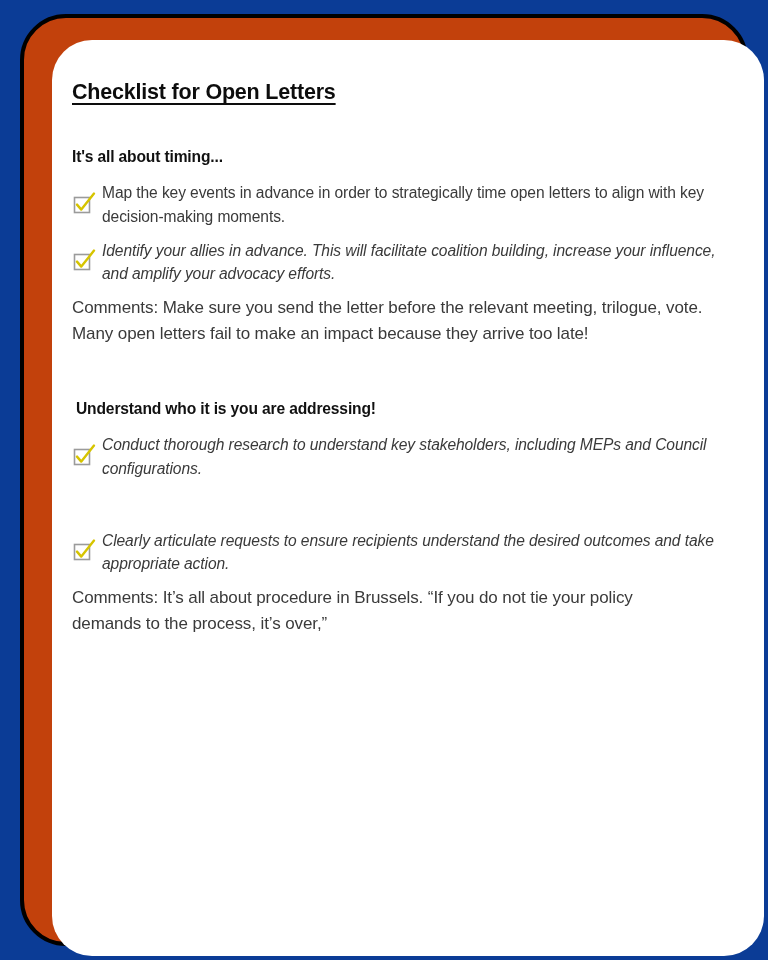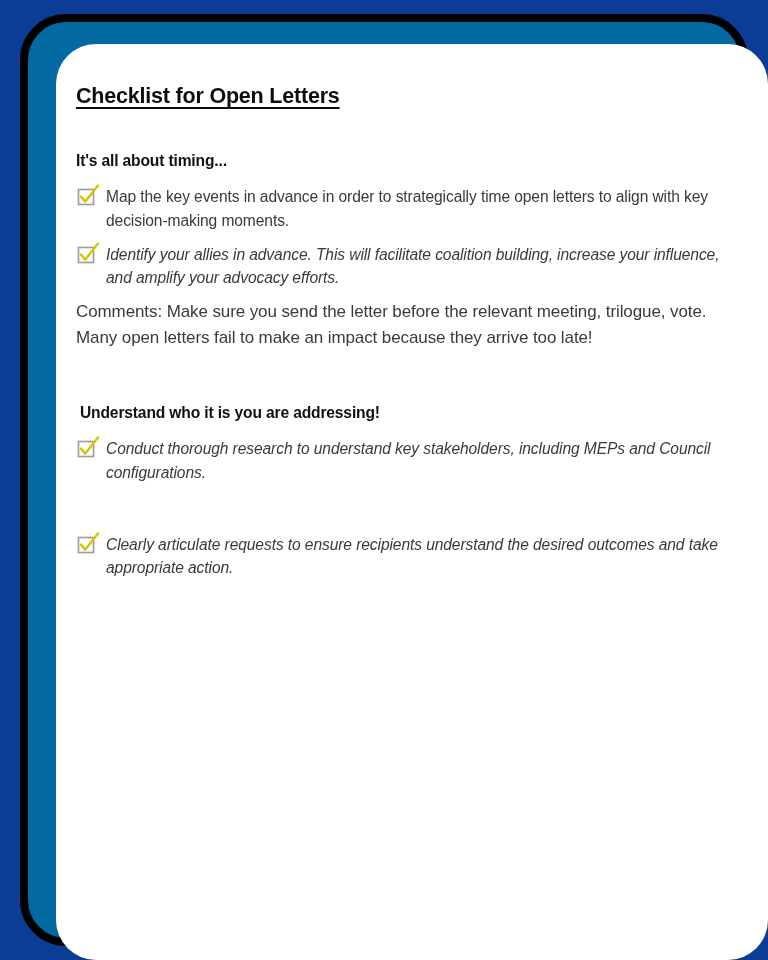--- a/index.html
+++ b/index.html
@@ -22,23 +22,23 @@
     background: #0B3C96;
     box-sizing: border-box;
   }
   .yellow-ring {
     position: absolute;
     left: 20px;
     top: 14px;
     width: 728px;
     height: 932px;
     box-sizing: border-box;
-    border: 8px solid #000000;
+    border: 4px solid #000000;
     border-radius: 46px;
-    background: #0369a1;
+    background: #c2410c;
   }
   .card {
     position: absolute;
     left: 28px;
     top: 22px;
     width: 712px;
     height: 916px;
     box-sizing: border-box;
     background: #FFFFFF;
     border-radius: 40px;
@@ -81,21 +81,21 @@
 
   .sec-1 { margin-top: 41px; }
   .sec-2 { margin-top: 52px; }
   .sec-3 { margin-top: 48px; }
 
   .items {
     margin-top: 15px;
   }
   .check-item {
     display: flex;
-    align-items: flex-start;
+    align-items: center;
     margin-bottom: 10px;
   }
   .check-item:last-child { margin-bottom: 0; font-style: italic; }
 
   .checkbox-icon {
     flex: 0 0 auto;
     width: 22px;
     height: 22px;
     margin-top: 2px;
     margin-right: 8px;
@@ -192,18 +192,19 @@
               <span class="checkbox-icon">
                 <svg viewBox="0 0 24 26" xmlns="http://www.w3.org/2000/svg">
                   <rect x="2.5" y="6.5" width="15" height="15" fill="#FFFFFF" stroke="#9B9B9B" stroke-width="1.6"></rect>
                   <path d="M5 13.6 L9.3 18.6 L22 2.6" fill="none" stroke="#D6C400" stroke-width="2.4" stroke-linecap="round" stroke-linejoin="round"></path>
                 </svg>
               </span>
               <span class="item-text">Clearly articulate requests to ensure recipients understand the desired outcomes and take appropriate action.</span>
             </div>
           </div>
 
+          <div class="comments comment-narrow">Comments: It’s all about procedure in Brussels. “If you do not tie your policy demands to the process, it’s over,”</div>
         </div>
 
       </div>
     </div>
   </div>
 </div>
 
 </body></html>

